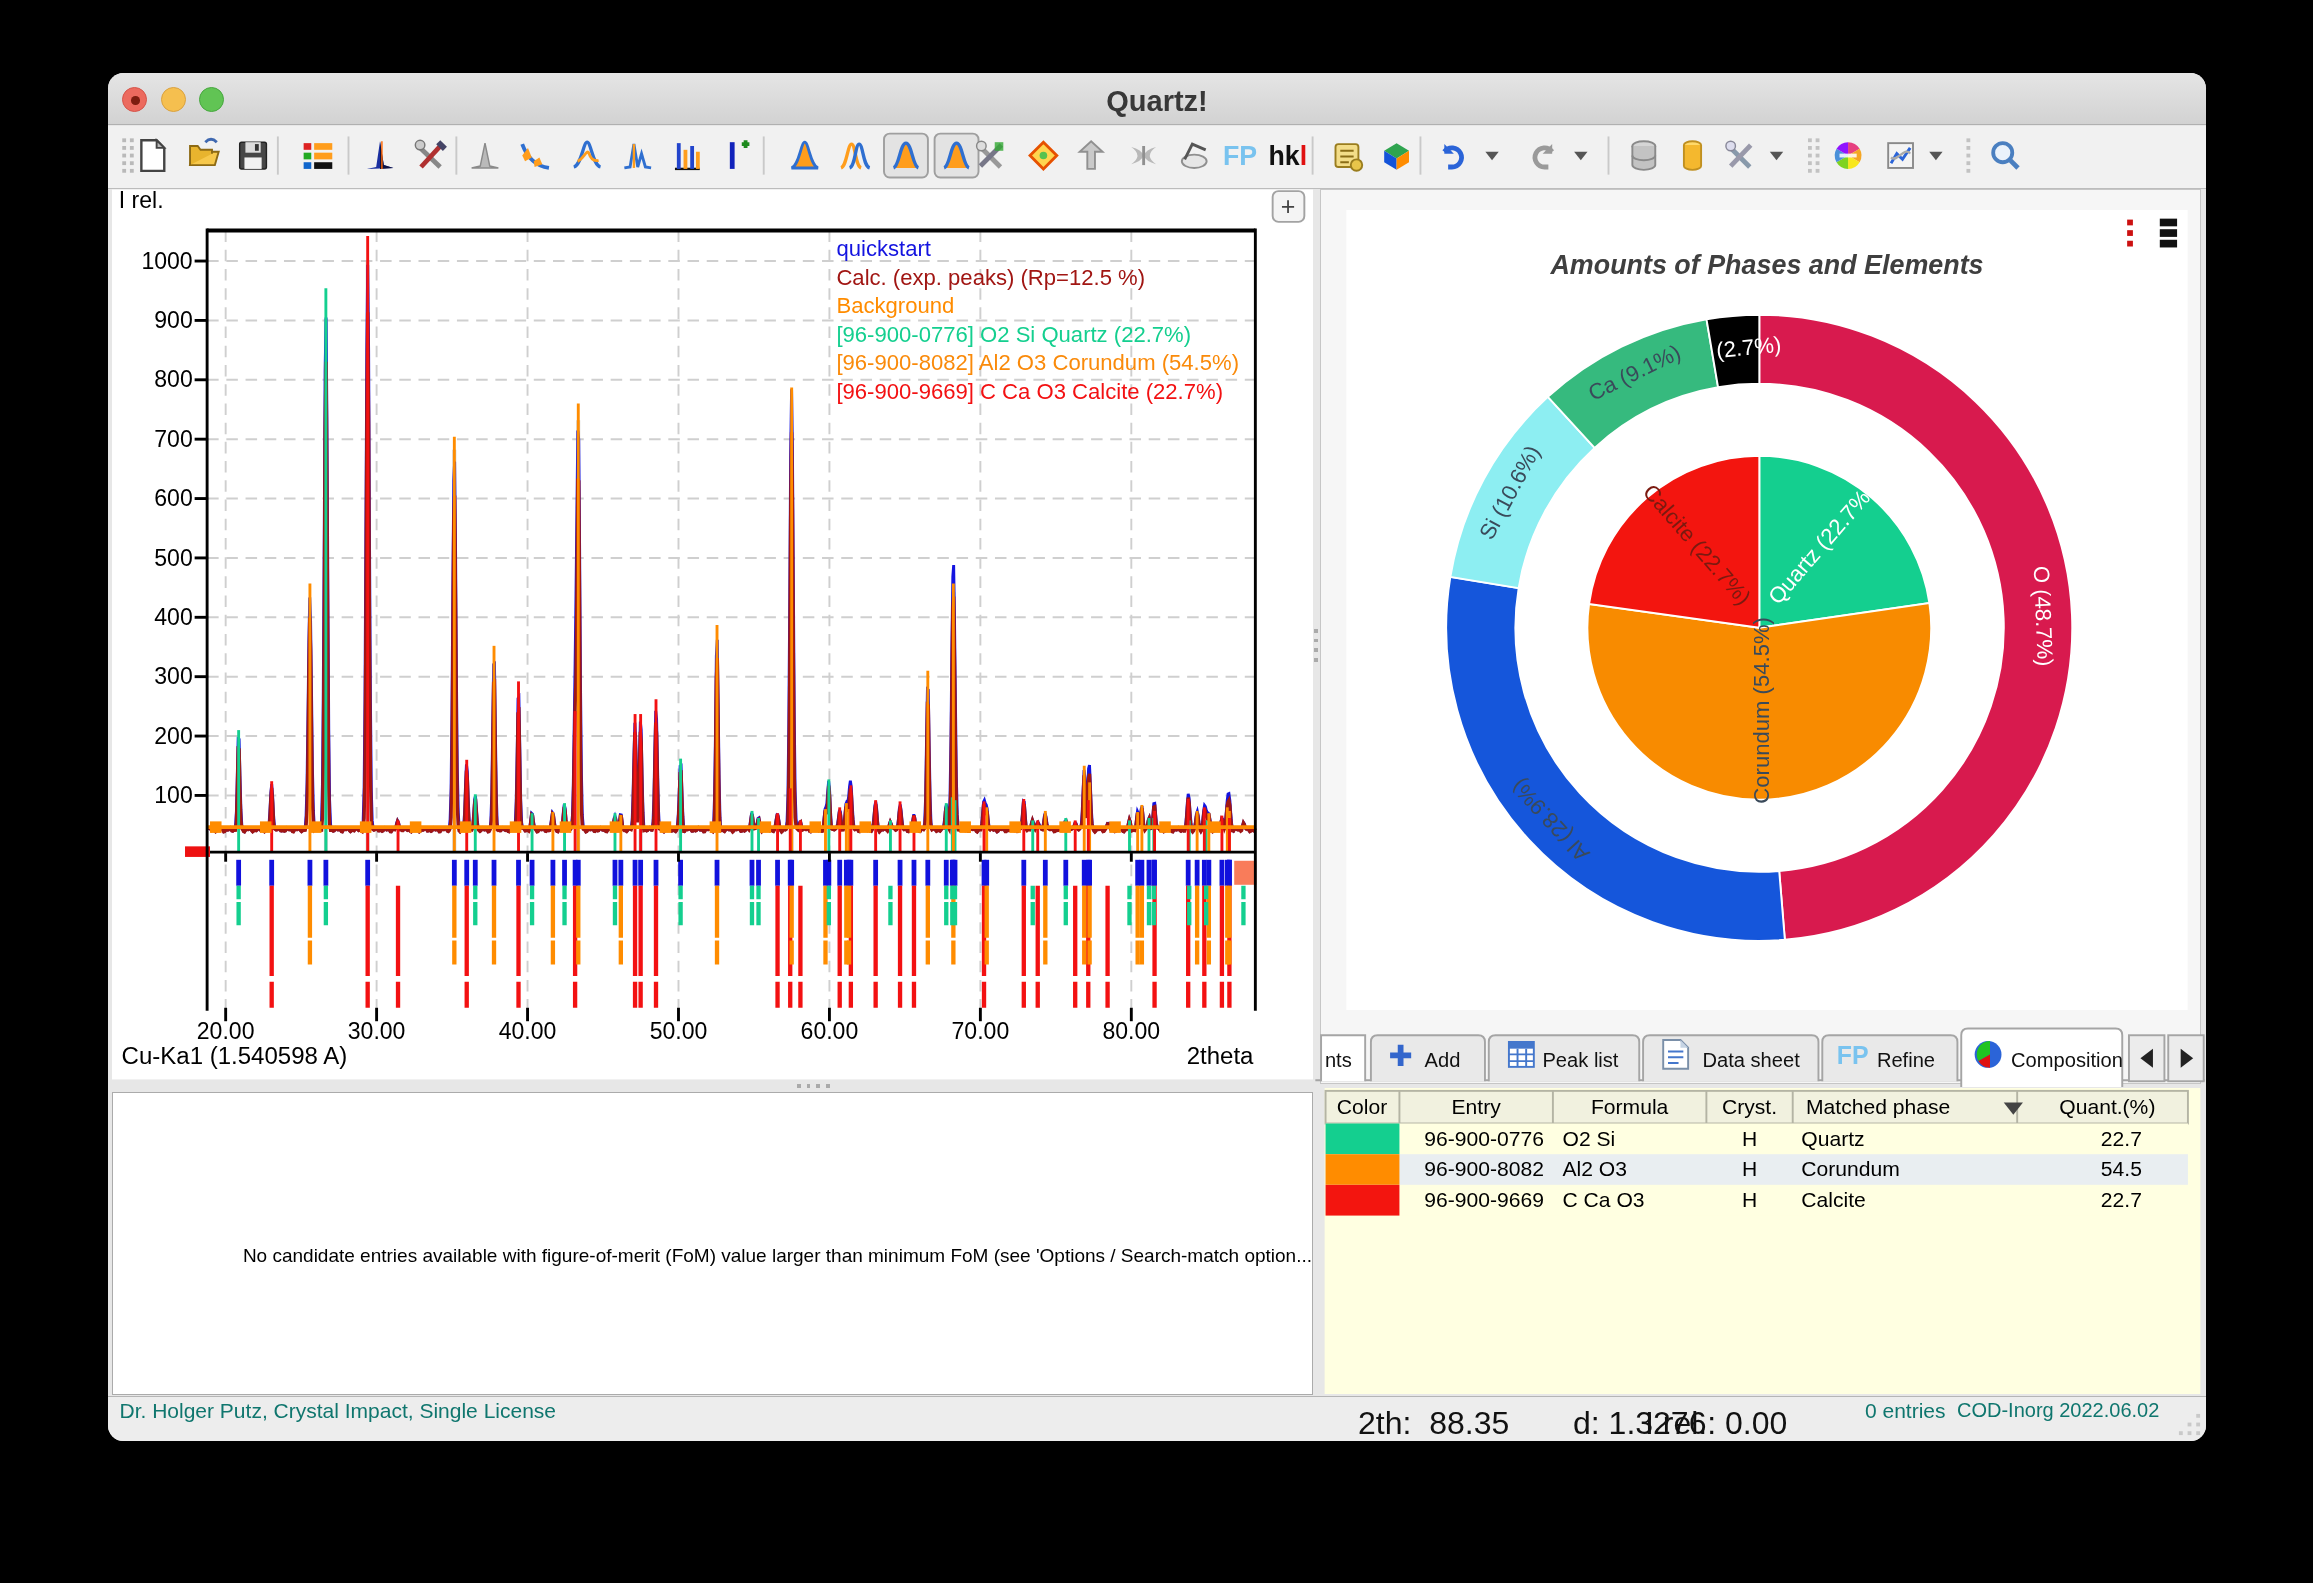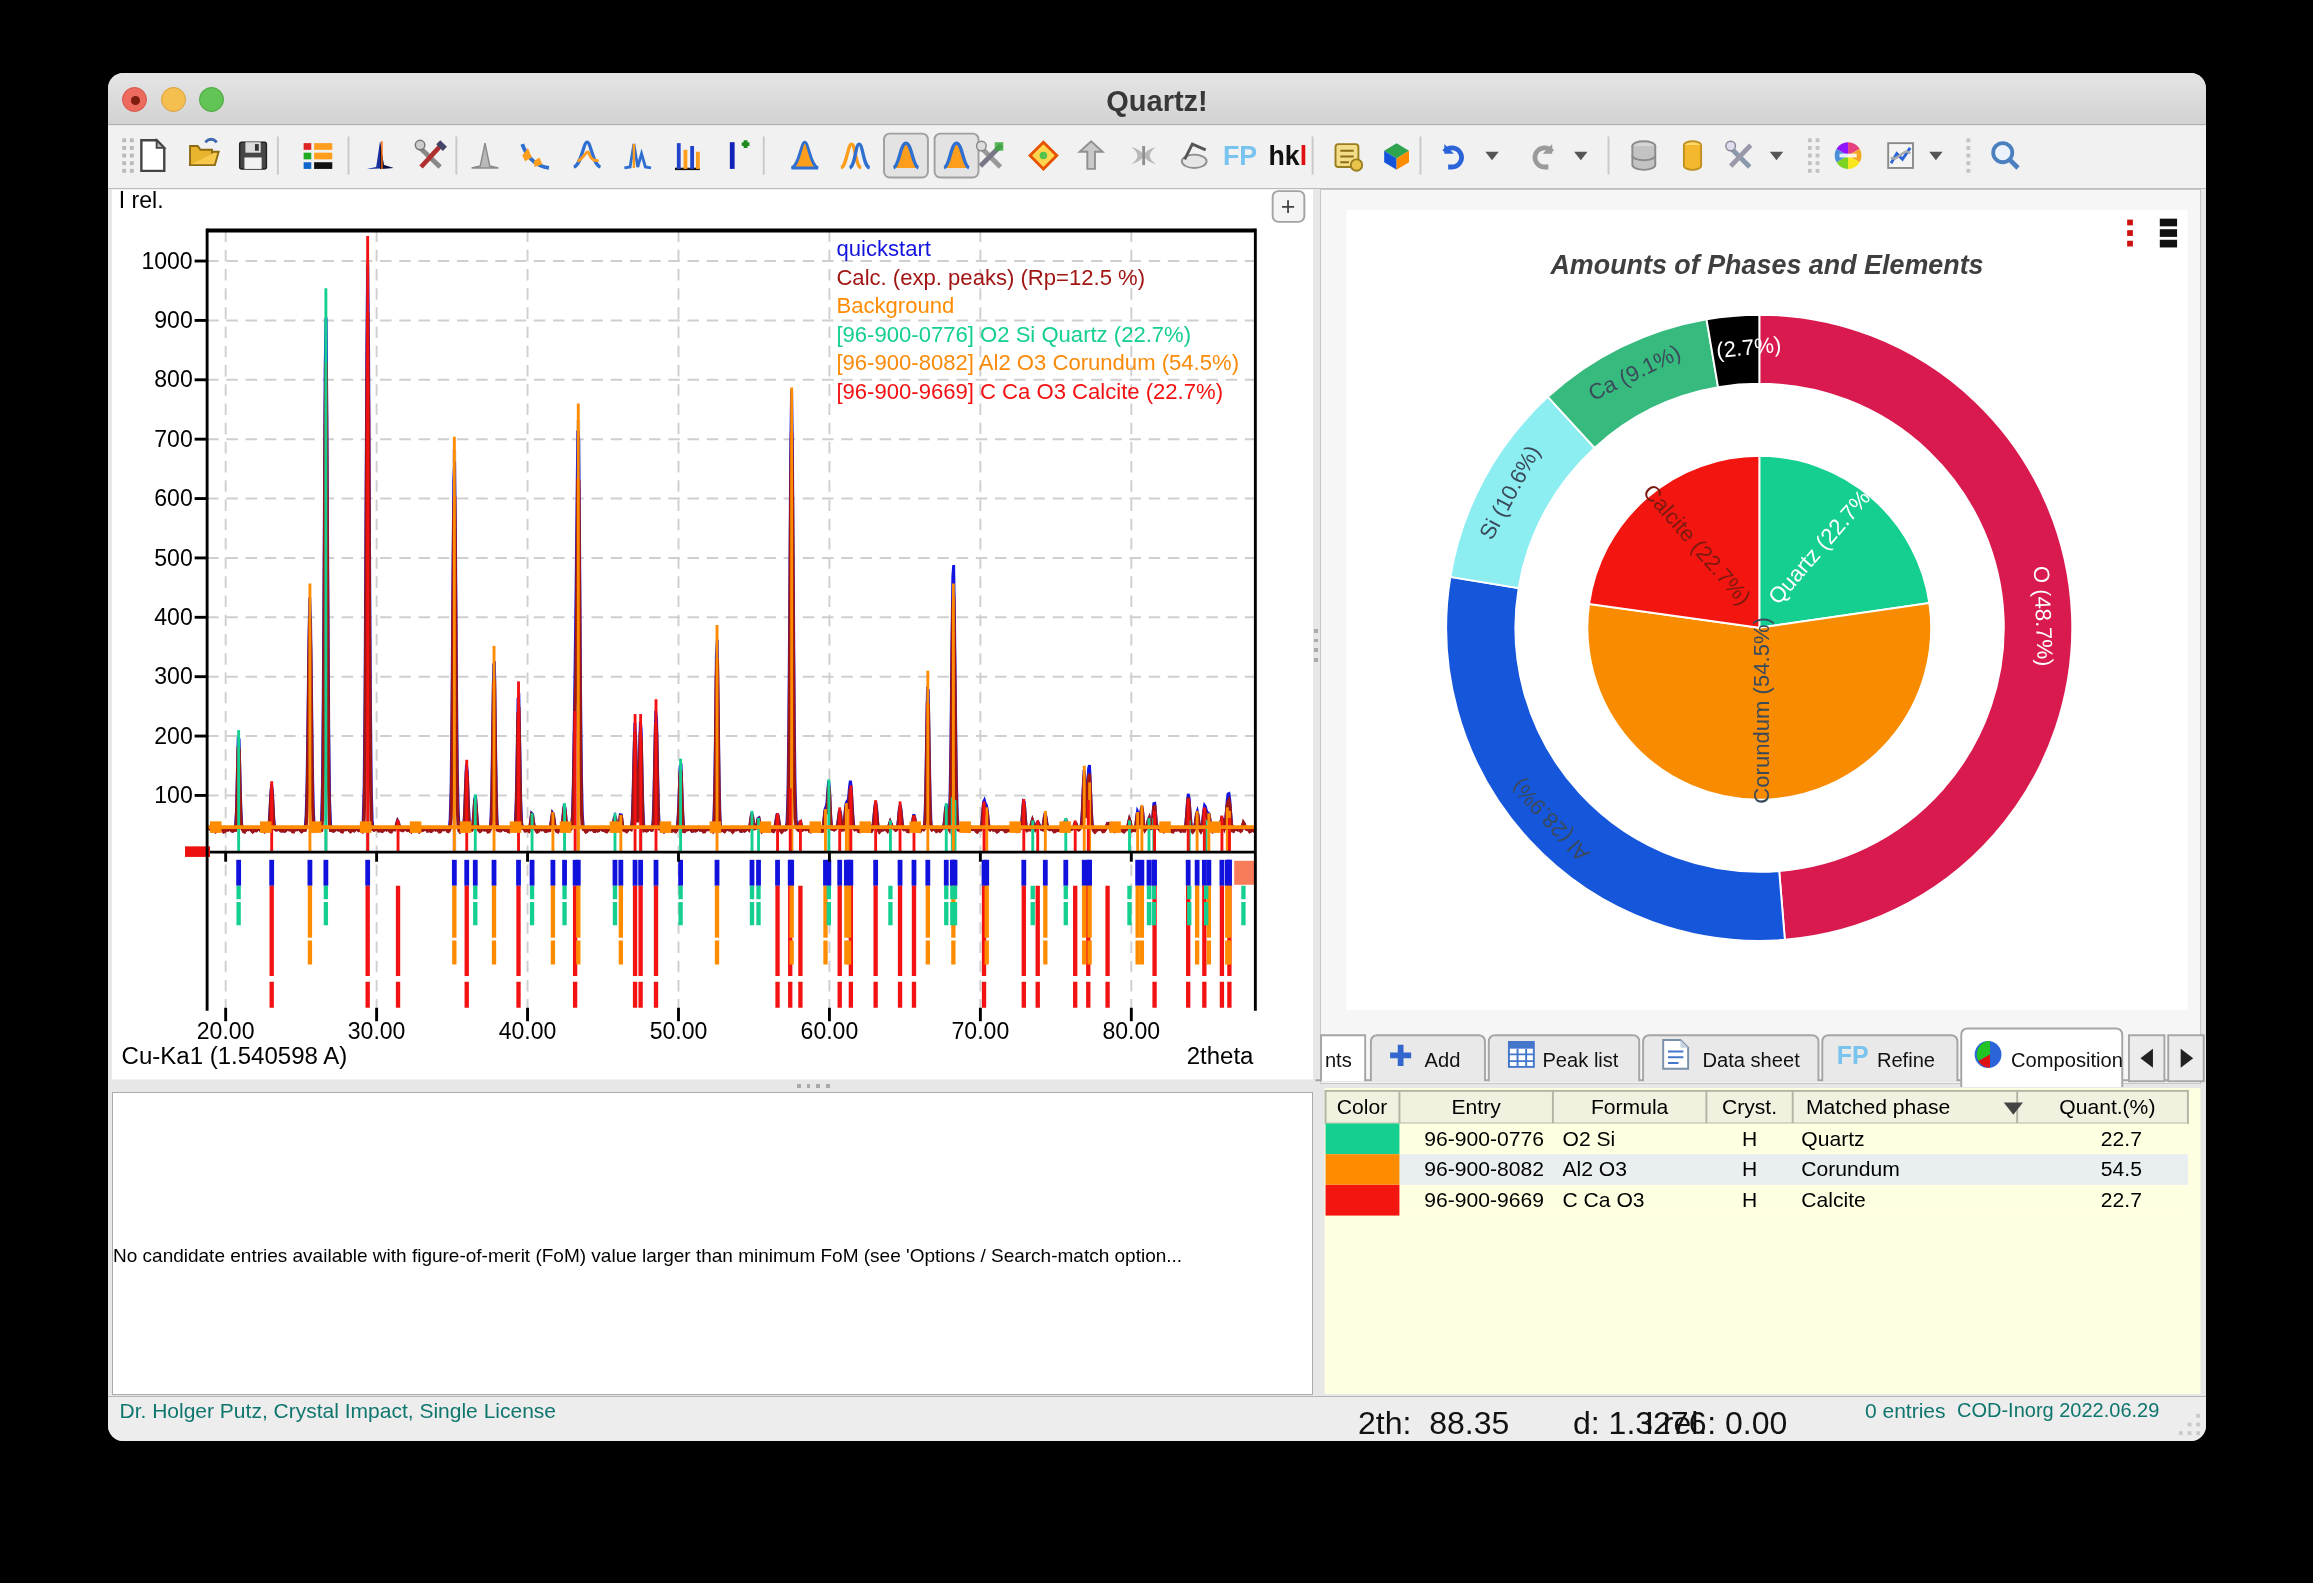--- a/index.html
+++ b/index.html
@@ -601,21 +601,21 @@
       <path d="M2072,1098 L2072,1084 A14,14 0 0 0 2060,1105 Z" fill="#21c421"></path>
       <path d="M2072,1098 L2060,1105 A14,14 0 0 0 2072,1112 Z" fill="#e01010"></path>
     </g>
     <text x="2094" y="1111" font-size="21" fill="#111">Composition</text>
     <rect x="2217" y="1078" width="37" height="48" fill="#ececec" stroke="#a5a5a5" stroke-width="2"></rect>
     <path d="M2242,1092 v20 l-13,-10 z" fill="#222"></path>
     <rect x="2258" y="1078" width="37" height="48" fill="#ececec" stroke="#a5a5a5" stroke-width="2"></rect>
     <path d="M2271,1092 v20 l13,-10 z" fill="#222"></path>
 </svg>
 <div class="msg">
-    <div style="position:absolute;left:0;top:152px;width:100%;text-align:left;white-space:nowrap;font-size:19px">No candidate entries available with figure-of-merit (FoM) value larger than minimum FoM (see 'Options / Search-match option...</div>
+    <div style="position:absolute;left:0;top:152px;width:100%;text-align:right;white-space:nowrap;font-size:19px">No candidate entries available with figure-of-merit (FoM) value larger than minimum FoM (see 'Options / Search-match option...</div>
   </div>
 <svg style="position:absolute;left:1324px;top:1088px" width="877" height="306" viewBox="1378 1133 913 319" font-family="Liberation Sans, sans-serif">
 <rect x="1378" y="1133" width="913" height="319" fill="#ffffe1"></rect>
 <rect x="1379" y="1136" width="899" height="34" fill="#f1f1df" stroke="#b4b4a4" stroke-width="2"></rect>
 <line x1="1456" y1="1136" x2="1456" y2="1170" stroke="#b4b4a4" stroke-width="2"></line>
     <line x1="1616" y1="1136" x2="1616" y2="1170" stroke="#b4b4a4" stroke-width="2"></line>
     <line x1="1776" y1="1136" x2="1776" y2="1170" stroke="#b4b4a4" stroke-width="2"></line>
     <line x1="1866" y1="1136" x2="1866" y2="1170" stroke="#b4b4a4" stroke-width="2"></line>
     <line x1="2100" y1="1136" x2="2100" y2="1170" stroke="#b4b4a4" stroke-width="2"></line>
 <text x="1417" y="1160" font-size="22" text-anchor="middle">Color</text>
@@ -659,21 +659,21 @@
     <div class="dot"></div>
     <div class="dot"></div>
   </div>
 <div class="win" style="background:none;border-radius:15.4px;overflow:hidden;pointer-events:none">
  <div class="statusbar">
   <div class="st" style="left:11.5px">Dr. Holger Putz, Crystal Impact, Single License</div>
   <div class="stb" style="left:1250px">2th:&nbsp; 88.35</div>
   <div class="stb" style="left:1465px">d: 1.3276</div>
   <div class="stb" style="left:1537px">I rel.: 0.00</div>
   <div class="st" style="left:1757px">0 entries</div>
-  <div class="st" style="left:1849px;font-size:20px">COD-Inorg 2022.06.29</div>
+  <div class="st" style="left:1849px;font-size:20px">COD-Inorg 2022.06.02</div>
   <svg style="position:absolute;right:3.8px;bottom:3.8px" width="25" height="25" viewBox="0 0 26 26">
         <g fill="#c9c9c9">
           <rect x="20" y="2" width="4" height="4"></rect>
           <rect x="11" y="11" width="4" height="4"></rect>
           <rect x="20" y="11" width="4" height="4"></rect>
           <rect x="2" y="20" width="4" height="4"></rect>
           <rect x="11" y="20" width="4" height="4"></rect>
           <rect x="20" y="20" width="4" height="4"></rect>
         </g>
       </svg>

